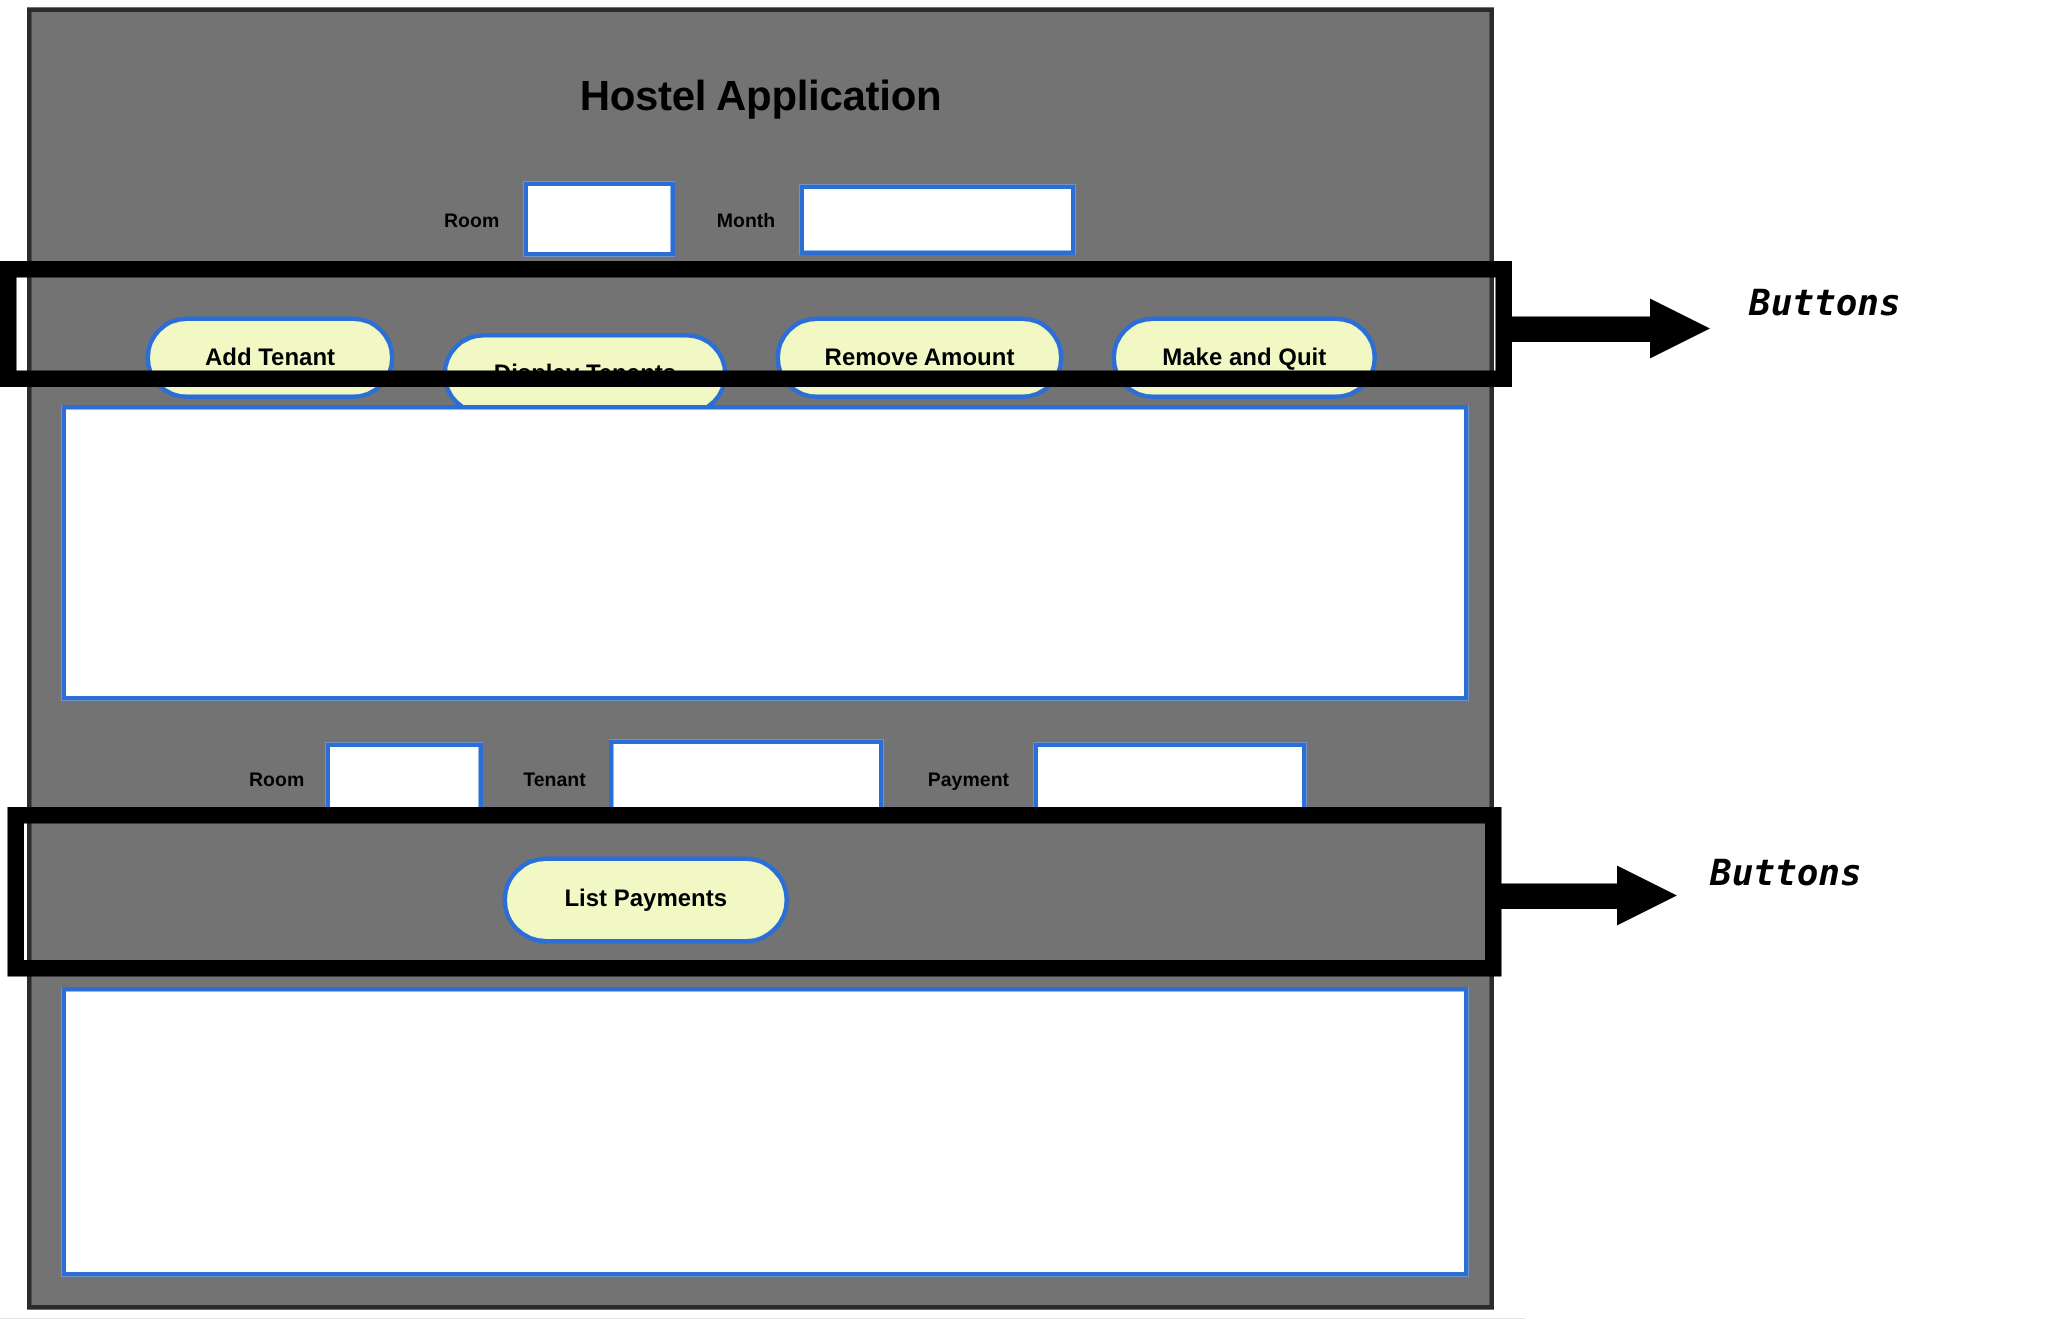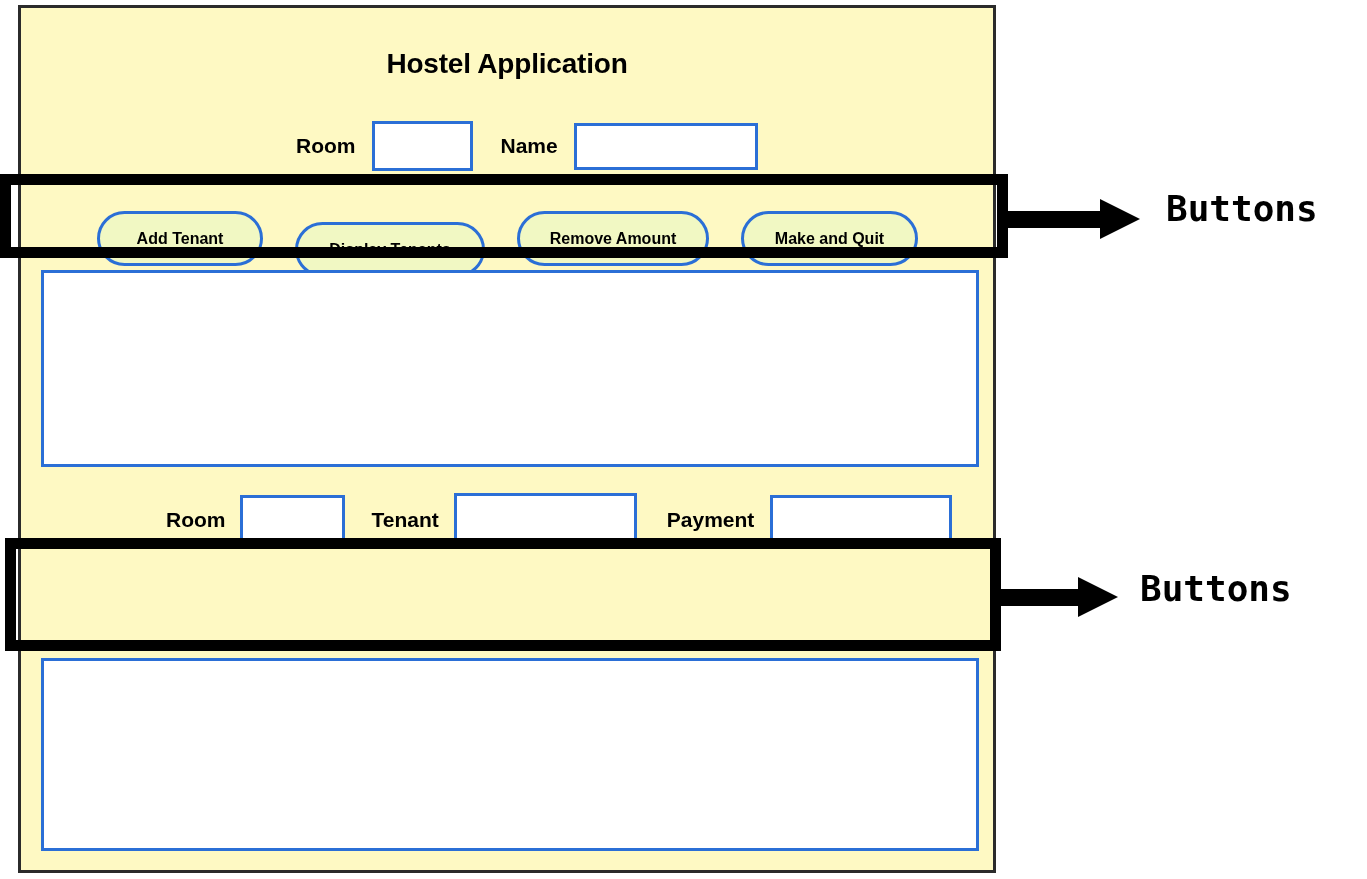--- a/index.html
+++ b/index.html
@@ -20,21 +20,21 @@
     overflow: hidden;
   }
 
   
   .app-window {
     position: absolute;
     left: 18px;
     top: 5px;
     width: 978px;
     height: 868px;
-    background: #fef9c3;
+    background: #737373;
     border: 3px solid #2b2b2b;
     box-sizing: border-box;
   }
 
   .app-title {
     position: absolute;
     left: 0;
     top: 40px;
     width: 100%;
     text-align: center;
@@ -45,21 +45,21 @@
   }
 
   
   .field-row {
     position: absolute;
     display: flex;
     align-items: center;
   }
 
   .field-label {
-    font-size: 21px;
+    font-size: 13px;
     font-weight: bold;
     color: #000000;
     white-space: nowrap;
   }
 
   .text-input {
     background: #ffffff;
     border: 3px solid #2b6fd6;
     box-sizing: border-box;
     font-family: "Liberation Sans", sans-serif;
@@ -170,43 +170,44 @@
   #arrow-tenant .shaft { width: 105px; }
   #arrow-tenant .head  { left: 100px; }
   #arrow-payment { left: 995px; top: 589px; }
   #arrow-payment .shaft { width: 88px; }
   #arrow-payment .head  { left: 83px; }
 
   
   .annot-label {
     position: absolute;
     font-family: "DejaVu Sans Mono", "Liberation Mono", monospace;
-    font-size: 36px;
+    font-size: 24px;
     font-weight: bold;
     color: #000000;
     white-space: nowrap;
+    font-style: italic;
   }
   #label-tenant-buttons  { left: 1166px; top: 188px; }
   #label-payment-buttons { left: 1140px; top: 568px; }
 </style>
 </head>
 <body>
 
 <div id="canvas">
 
   <div class="app-window">
 
     <div class="app-title">Hostel Application</div>
 
     <div class="field-row" id="row-tenant">
       <span class="field-label">Room</span>
       <span class="gap"></span>
       <input class="text-input" id="input-room-tenant" type="text" value="" style="">
       <span class="gap2"></span>
-      <span class="field-label">Name</span>
+      <span class="field-label">Month</span>
       <span class="gap"></span>
       <input class="text-input" id="input-name" type="text" value="" style="">
     </div>
 
     <div class="button-row" id="button-row-tenant">
       <button class="pill-button" id="btn-add-tenant">Add Tenant</button>
       <span class="btn-gap"></span>
       <button class="pill-button" id="btn-display-tenants">Display Tenants</button>
       <span class="btn-gap"></span>
       <button class="pill-button" id="btn-remove-tenant">Remove Amount</button>
@@ -225,20 +226,21 @@
       <span class="sp3"></span>
       <input class="text-input" id="input-month" type="text" value="" style="">
       <span class="sp4"></span>
       <span class="field-label">Payment</span>
       <span class="sp5"></span>
       <input class="text-input" id="input-amount" type="text" value="" style="">
     </div>
 
     <div class="button-row" id="button-row-payment">
       <span class="btn-gap"></span>
+      <button class="pill-button" id="btn-list-payments">List Payments</button>
     </div>
 
     <div class="list-box" id="list-payments"></div>
 
   </div>
 
   <div class="highlight-box" id="highlight-tenant-buttons"></div>
   <div class="highlight-box" id="highlight-payment-buttons"></div>
 
   <div class="annot-arrow" id="arrow-tenant">

